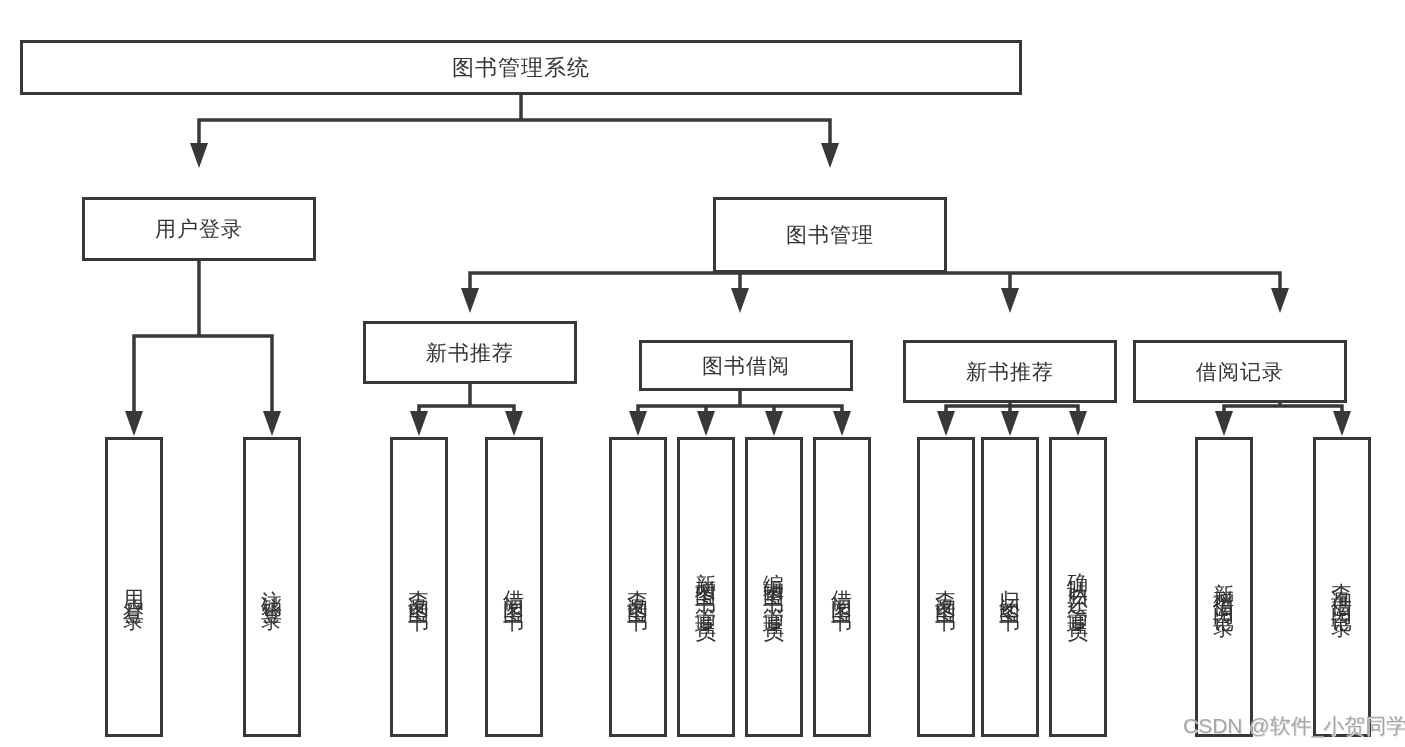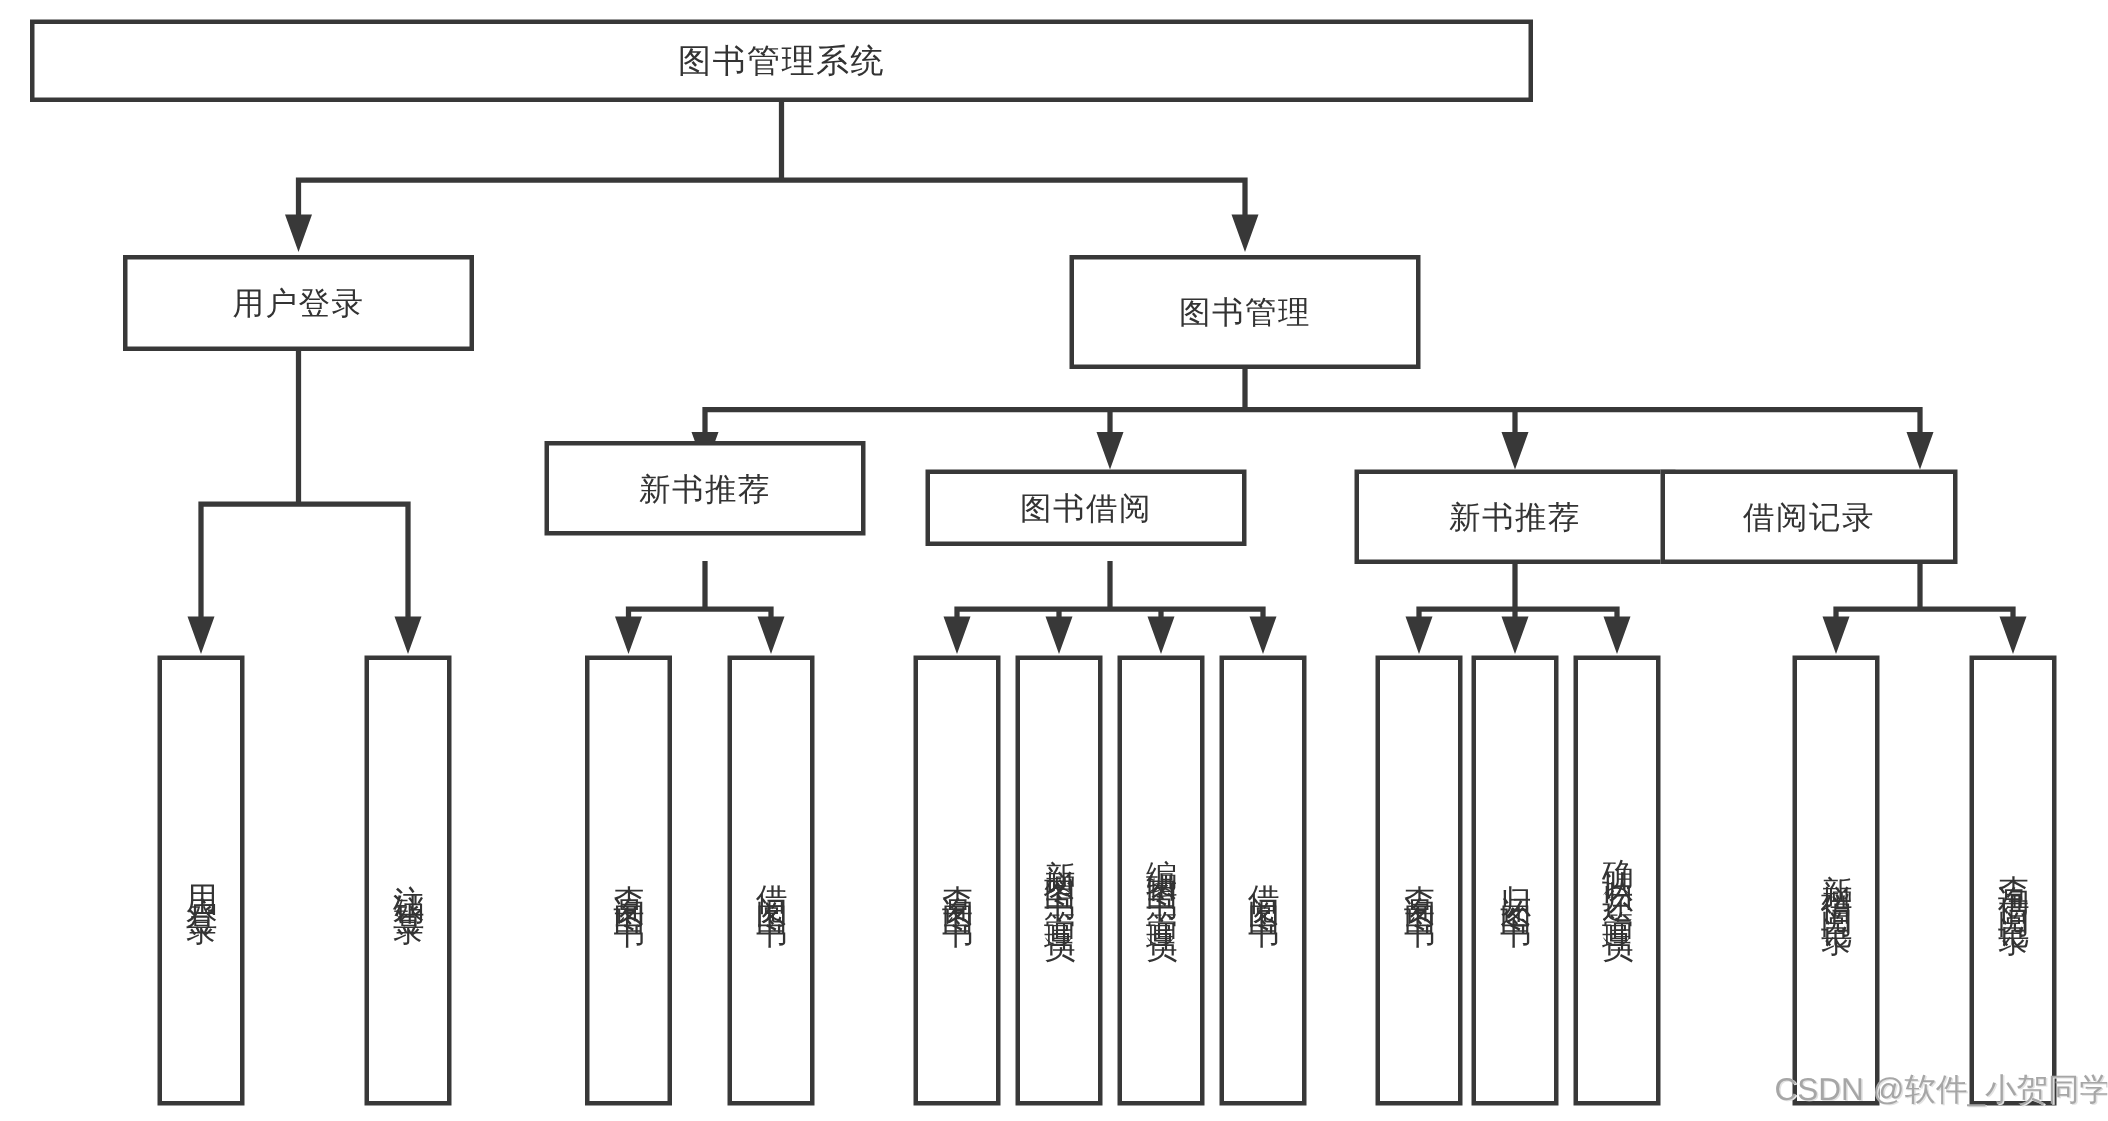--- a/index.html
+++ b/index.html
@@ -22,21 +22,21 @@
   }
   .box{
     position:absolute;
     box-sizing:border-box;
     background:#fff;
     border:3px solid var(--line);
     display:flex;align-items:center;justify-content:center;
     color:var(--text);
     z-index:1;
   }
-  .hbox{font-size:21px;letter-spacing:1px;}
+  .hbox{font-size:21px;letter-spacing:1px;margin-top:27px;}
   .root{font-size:22px;}
   .vbox span{
     writing-mode:vertical-rl;
     text-orientation:mixed;
     font-size:21px;
     letter-spacing:7px;
     line-height:1;
   }
   .watermark{
     position:absolute;
@@ -84,27 +84,27 @@
   <div class="box hbox" style="left:82px;top:170px;width:234px;height:64px;">
     <span>用户登录</span>
   </div>
   <div class="box hbox" style="left:713px;top:170px;width:234px;height:76px;">
     <span>图书管理</span>
   </div>
 
   <div class="box hbox" style="left:363px;top:294px;width:214px;height:63px;">
     <span>新书推荐</span>
   </div>
-  <div class="box hbox" style="left:617px;top:313px;width:214px;height:51px;">
+  <div class="box hbox" style="left:639px;top:313px;width:214px;height:51px;">
     <span>图书借阅</span>
   </div>
   <div class="box hbox" style="left:903px;top:313px;width:214px;height:63px;">
     <span>新书推荐</span>
   </div>
-  <div class="box hbox" style="left:1107px;top:313px;width:198px;height:63px;font-family:Liberation Serif, serif;">
+  <div class="box hbox" style="left:1133px;top:313px;width:214px;height:63px;font-family:Liberation Serif, serif;">
     <span>借阅记录</span>
   </div>
 
   <div class="box vbox" style="left:105px;top:437px;width:58px;height:300px;">
     <span>用户登录</span>
   </div>
   <div class="box vbox" style="left:243px;top:437px;width:58px;height:300px;">
     <span>注销登录</span>
   </div>
 

